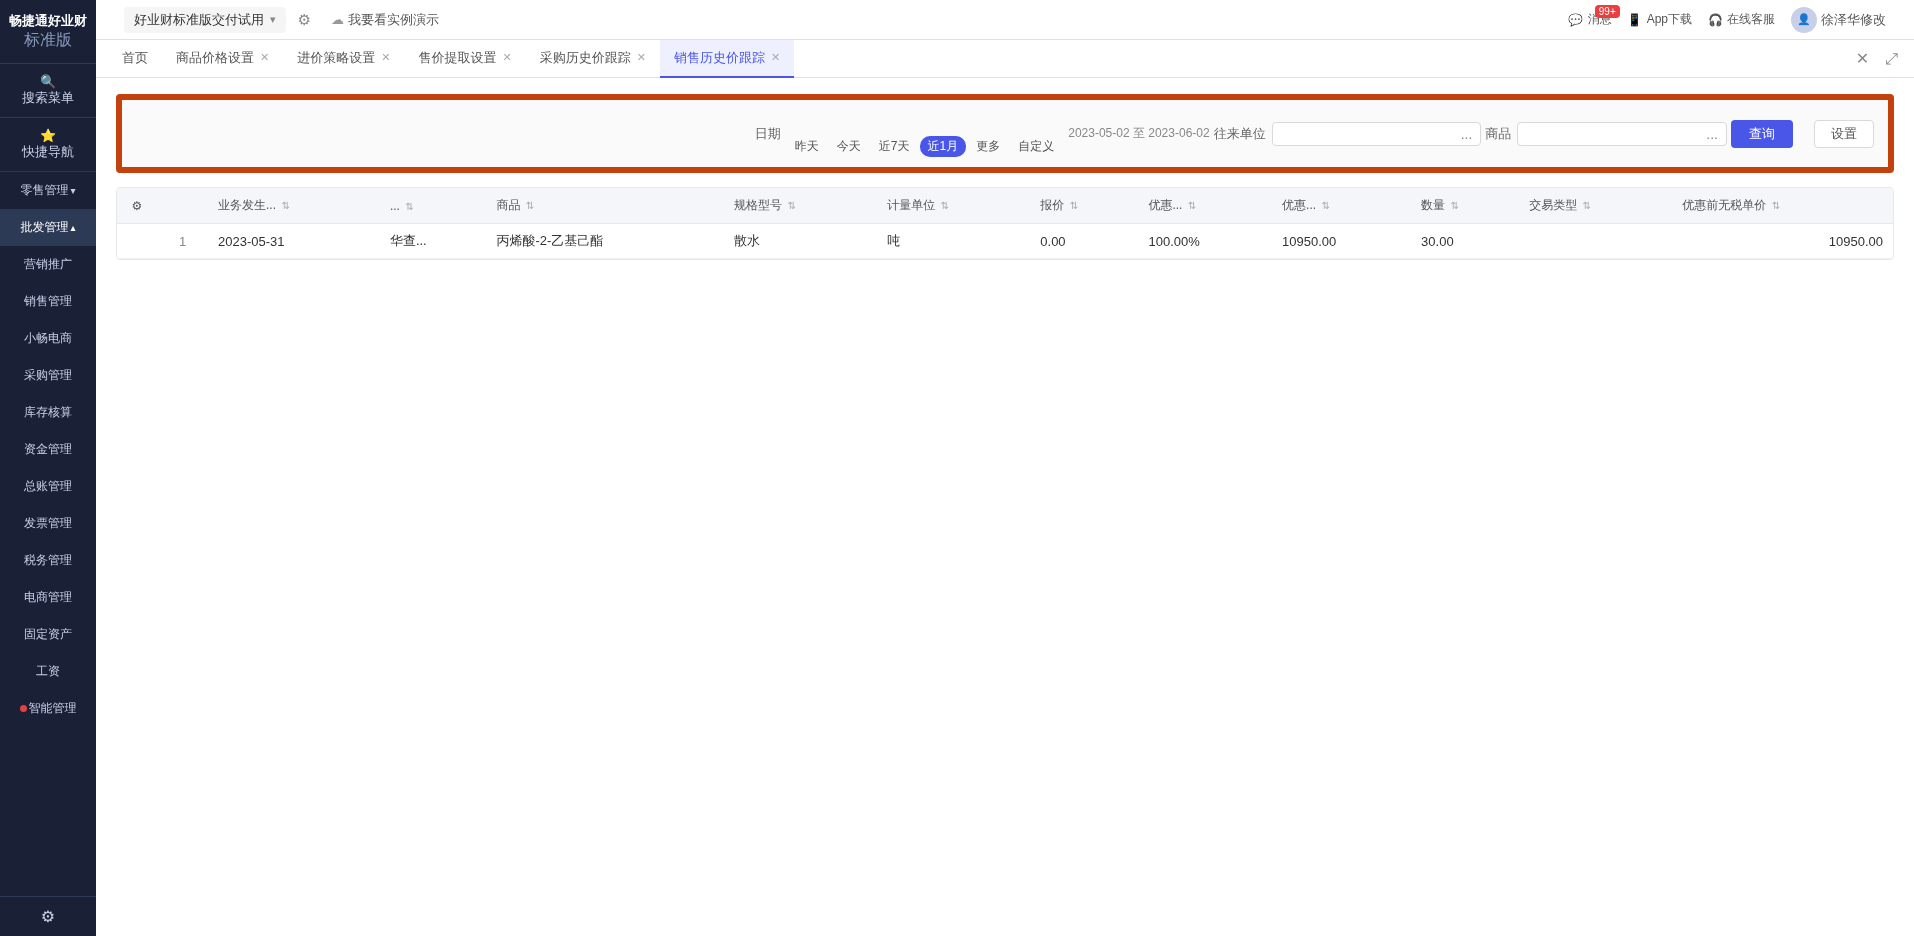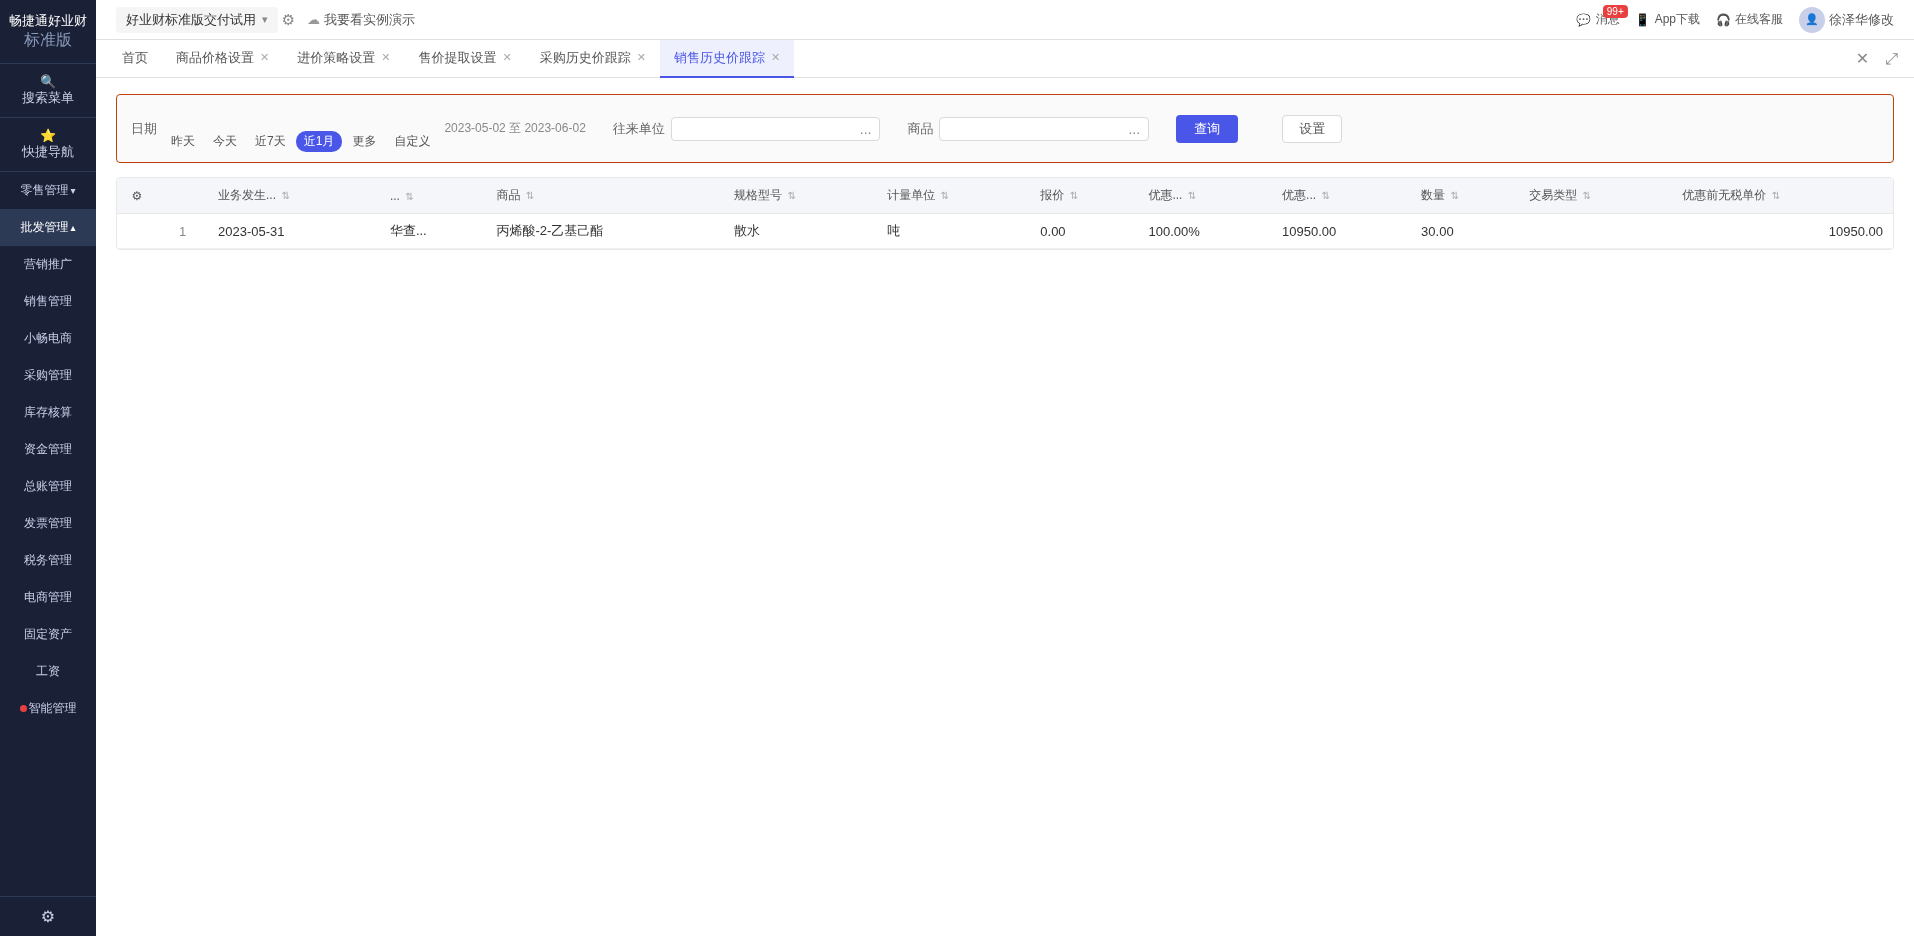--- a/index.html
+++ b/index.html
@@ -1,38 +1,38 @@
 <!DOCTYPE html>
 <html><head>
   <meta charset="utf-8">
   <style>
     * { box-sizing: border-box; margin: 0; padding: 0; }
     body { font-family: "Microsoft YaHei", "PingFang SC", sans-serif; font-size: 13px; background: #f0f2f5; color: #333; display: flex; height: 100vh; overflow: hidden; }
 
     
     .sidebar { width: 96px; background: #1a2035; color: #c8cfe8; display: flex; flex-direction: column; flex-shrink: 0; height: 100vh; }
     .sidebar-logo { padding: 12px 8px; text-align: center; font-size: 11px; color: #fff; border-bottom: 1px solid #2d3a55; }
-    .sidebar-logo .logo-title { font-size: 13px; font-weight: normal; color: #fff; line-height: 1.4; }
+    .sidebar-logo .logo-title { font-size: 13px; font-weight: bold; color: #fff; line-height: 1.4; }
     .sidebar-logo .logo-sub { font-size: 16px; color: #8899bb; }
     .sidebar-search { padding: 10px 8px; text-align: center; color: #c8cfe8; font-size: 13px; cursor: pointer; border-bottom: 1px solid #2d3a55; }
     .sidebar-quicknav { padding: 10px 8px; text-align: center; color: #c8cfe8; font-size: 13px; cursor: pointer; border-bottom: 1px solid #2d3a55; }
     .sidebar-menu { flex: 1; overflow-y: auto; }
     .sidebar-item { padding: 10px 6px; text-align: center; font-size: 12px; color: #c8cfe8; cursor: pointer; display: flex; flex-direction: column; align-items: center; gap: 3px; }
     .sidebar-item.active { background: #2d3a55; color: #fff; }
     .sidebar-item .dot { width: 7px; height: 7px; background: #e84040; border-radius: 50%; display: inline-block; margin-right: 2px; }
     .sidebar-item-row { display: flex; align-items: center; justify-content: center; }
     .sidebar-arrow { font-size: 10px; margin-left: 2px; }
     .sidebar-bottom { padding: 10px 6px; text-align: center; border-top: 1px solid #2d3a55; }
     .sidebar-gear { color: #c8cfe8; font-size: 16px; cursor: pointer; }
 
     
     .main { flex: 1; display: flex; flex-direction: column; overflow: hidden; }
 
     
-    .topbar { background: #fff; height: 40px; display: flex; align-items: center; padding: 0 20px; border-bottom: 1px solid #e0e0e0; }
+    .topbar { background: #fff; height: 40px; display: flex; align-items: center; padding: 0 28px; border-bottom: 1px solid #e0e0e0; gap: 8px; }
     .topbar-module { display: flex; align-items: center; gap: 6px; font-size: 13px; color: #333; background: #f5f5f5; padding: 4px 10px; border-radius: 4px; cursor: pointer; }
     .topbar-module .chevron { font-size: 11px; color: #888; }
     .topbar-settings { color: #888; font-size: 15px; cursor: pointer; padding: 4px; }
     .topbar-demo { display: flex; align-items: center; gap: 4px; font-size: 13px; color: #555; cursor: pointer; margin-left: 8px; }
     .topbar-demo .cloud-icon { color: #999; }
     .topbar-spacer { flex: 1; }
     .topbar-actions { display: flex; align-items: center; gap: 16px; }
     .topbar-action { display: flex; align-items: center; gap: 4px; font-size: 12px; color: #555; cursor: pointer; position: relative; }
     .badge { background: #e84040; color: #fff; font-size: 10px; padding: 1px 4px; border-radius: 4px; position: absolute; top: -6px; right: -8px; white-space: nowrap; }
     .topbar-user { display: flex; align-items: center; gap: 4px; font-size: 13px; color: #555; cursor: pointer; }
@@ -51,21 +51,21 @@
     .page-content { flex: 1; overflow: auto; background: #fff; padding: 16px 20px; }
     .page-header { display: flex; align-items: center; justify-content: space-between; margin-bottom: 14px; }
     .page-title { font-size: 16px; font-weight: bold; color: #222; }
     .page-actions { display: flex; align-items: center; gap: 12px; }
     .page-action-btn { display: flex; align-items: center; gap: 4px; font-size: 12px; color: #555; cursor: pointer; }
     .checkbox-label { display: flex; align-items: center; gap: 4px; font-size: 12px; color: #333; cursor: pointer; }
     .checkbox-square { width: 14px; height: 14px; background: #4a56e8; border: 1px solid #4a56e8; border-radius: 2px; display: flex; align-items: center; justify-content: center; }
     .checkbox-square .check { color: #fff; font-size: 10px; }
 
     
-    .filter-row { display: flex; align-items: center; gap: 27px; padding: 10px 14px; background: #fafafa; border: 1px solid #c2410c; border-radius: 4px; margin-bottom: 14px; flex-wrap: wrap; }
+    .filter-row { display: flex; align-items: center; gap: 4px; padding: 10px 14px; background: #fafafa; border: 6px solid #c2410c; border-radius: 4px; margin-bottom: 14px; flex-wrap: wrap; justify-content: flex-end; }
     .filter-group { display: flex; align-items: center; gap: 6px; }
     .filter-label { font-size: 13px; color: #666; white-space: nowrap; }
     .date-btns { display: flex; align-items: center; gap: 2px; }
     .date-btn { padding: 2px 8px; font-size: 12px; color: #555; cursor: pointer; border-radius: 3px; margin-top: 26px; }
     .date-btn.active { background: #4a56e8; color: #fff; border-radius: 10px; }
     .date-range { font-size: 12px; color: #888; }
     .filter-input { display: flex; align-items: center; gap: 4px; border: 1px solid #d9d9d9; border-radius: 4px; padding: 3px 8px; background: #fff; min-width: 160px; }
     .filter-input input { border: none; outline: none; font-size: 13px; width: 100%; background: transparent; }
     .filter-ellipsis { color: #888; cursor: pointer; font-size: 14px; }
     .btn-query { background: #4a56e8; color: #fff; border: none; border-radius: 4px; padding: 5px 18px; font-size: 13px; cursor: pointer; }

